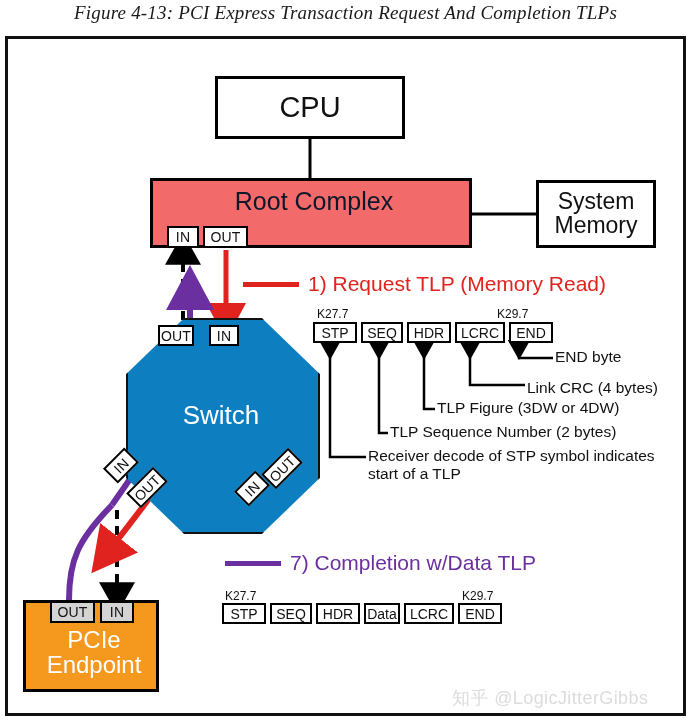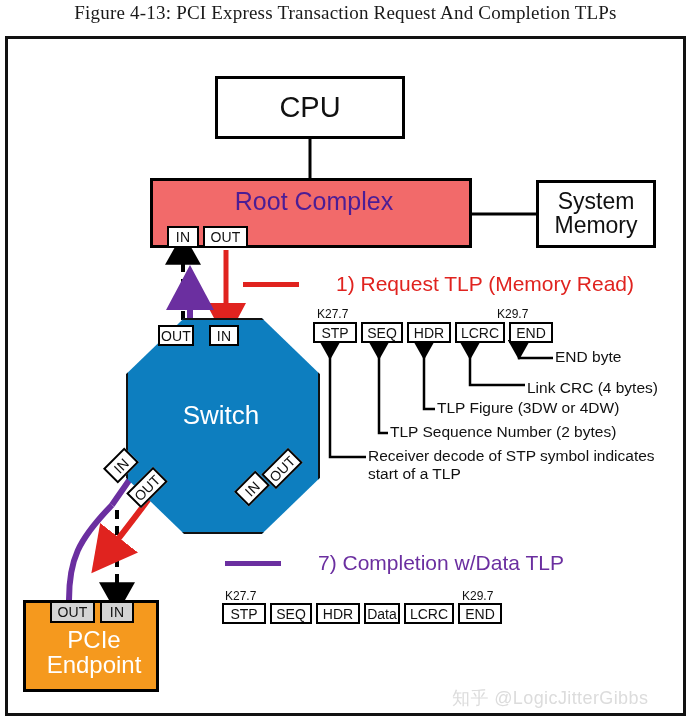--- a/index.html
+++ b/index.html
@@ -2,21 +2,21 @@
 <html><head>
 <meta charset="utf-8">
 <style>
   html,body{margin:0;padding:0;background:#ffffff;}
   body{width:691px;height:722px;position:relative;overflow:hidden;
        font-family:"Liberation Sans","DejaVu Sans",sans-serif;}
 
   #figure-title{
     position:absolute;left:0;top:2px;width:691px;text-align:center;
     font-family:"Liberation Serif","DejaVu Serif",serif;
-    font-size:19px;color:#1a1a1a;letter-spacing:.2px;
+    font-style:italic;font-size:19px;color:#1a1a1a;letter-spacing:.2px;
     white-space:nowrap;
   }
 
   #frame{
     position:absolute;left:5px;top:36px;width:681px;height:680px;
     border:3px solid #111;background:#fff;box-sizing:border-box;
   }
 
   .node{position:absolute;box-sizing:border-box;}
 
@@ -26,21 +26,21 @@
     display:flex;align-items:center;justify-content:center;
     font-size:29px;color:#111;
   }
 
   #root-complex-box{
     left:150px;top:178px;width:322px;height:70px;
     border:3px solid #000;background:#F26A6A;
   }
   #root-complex-label{
     position:absolute;left:0;top:6px;width:322px;text-align:center;
-    font-size:25px;color:#4c1d95;
+    font-size:25px;color:#0f172a;
   }
 
   #system-memory-box{
     left:536px;top:180px;width:120px;height:68px;
     border:3px solid #000;background:#fff;
     display:flex;flex-direction:column;align-items:center;justify-content:center;
     font-size:23px;color:#111;line-height:1.04;
   }
 
   #endpoint-box{
@@ -89,21 +89,21 @@
   }
   #switch-label{
     position:absolute;left:126px;top:400px;width:190px;text-align:center;
     font-size:26px;color:#ffffff;
   }
 
   
   #wires{position:absolute;left:0;top:0;width:691px;height:722px;overflow:visible;}
 
   
-  .legend-row{position:absolute;display:flex;align-items:center;gap:28px;}
+  .legend-row{position:absolute;display:flex;align-items:center;}
   #legend-request{left:243px;top:272px;}
   #legend-completion{left:225px;top:551px;}
   .legend-swatch{width:56px;height:5px;margin-right:9px;}
   .legend-text{font-size:21px;white-space:nowrap;}
 
   
   .tlp-strip{position:absolute;display:flex;}
   .tlp-field{
     border:2.5px solid #000;background:#fff;height:21px;
     display:flex;align-items:center;justify-content:center;

